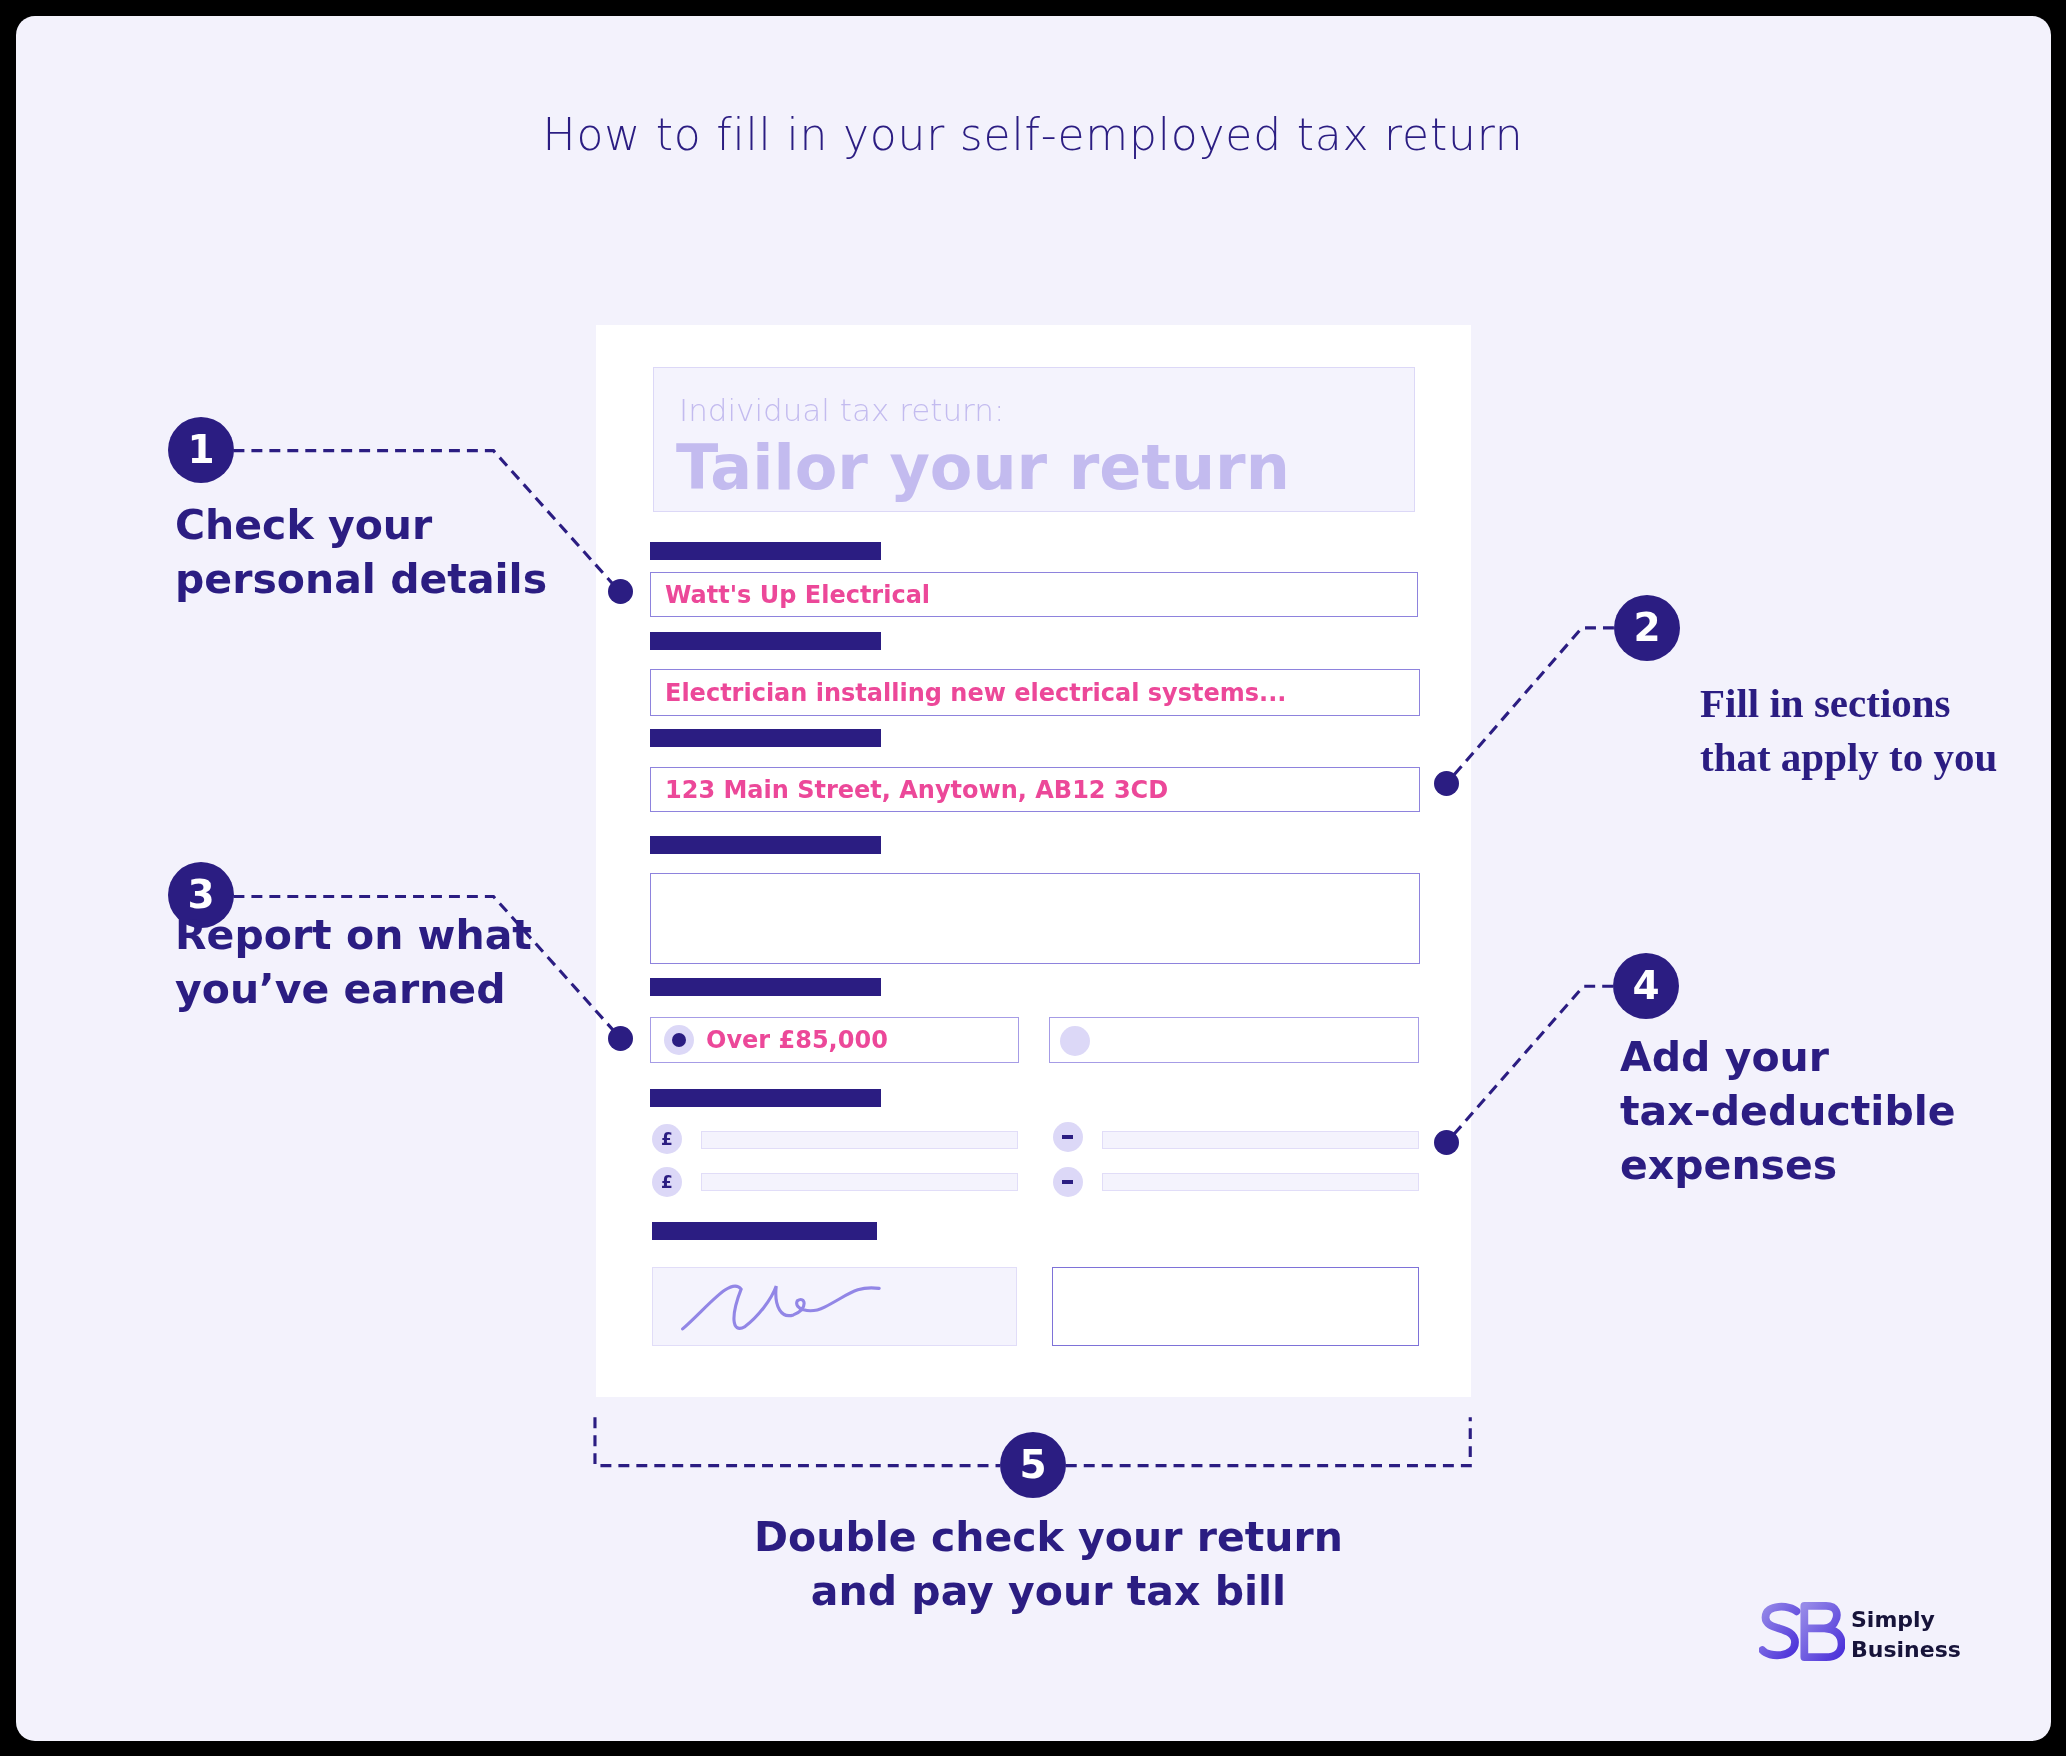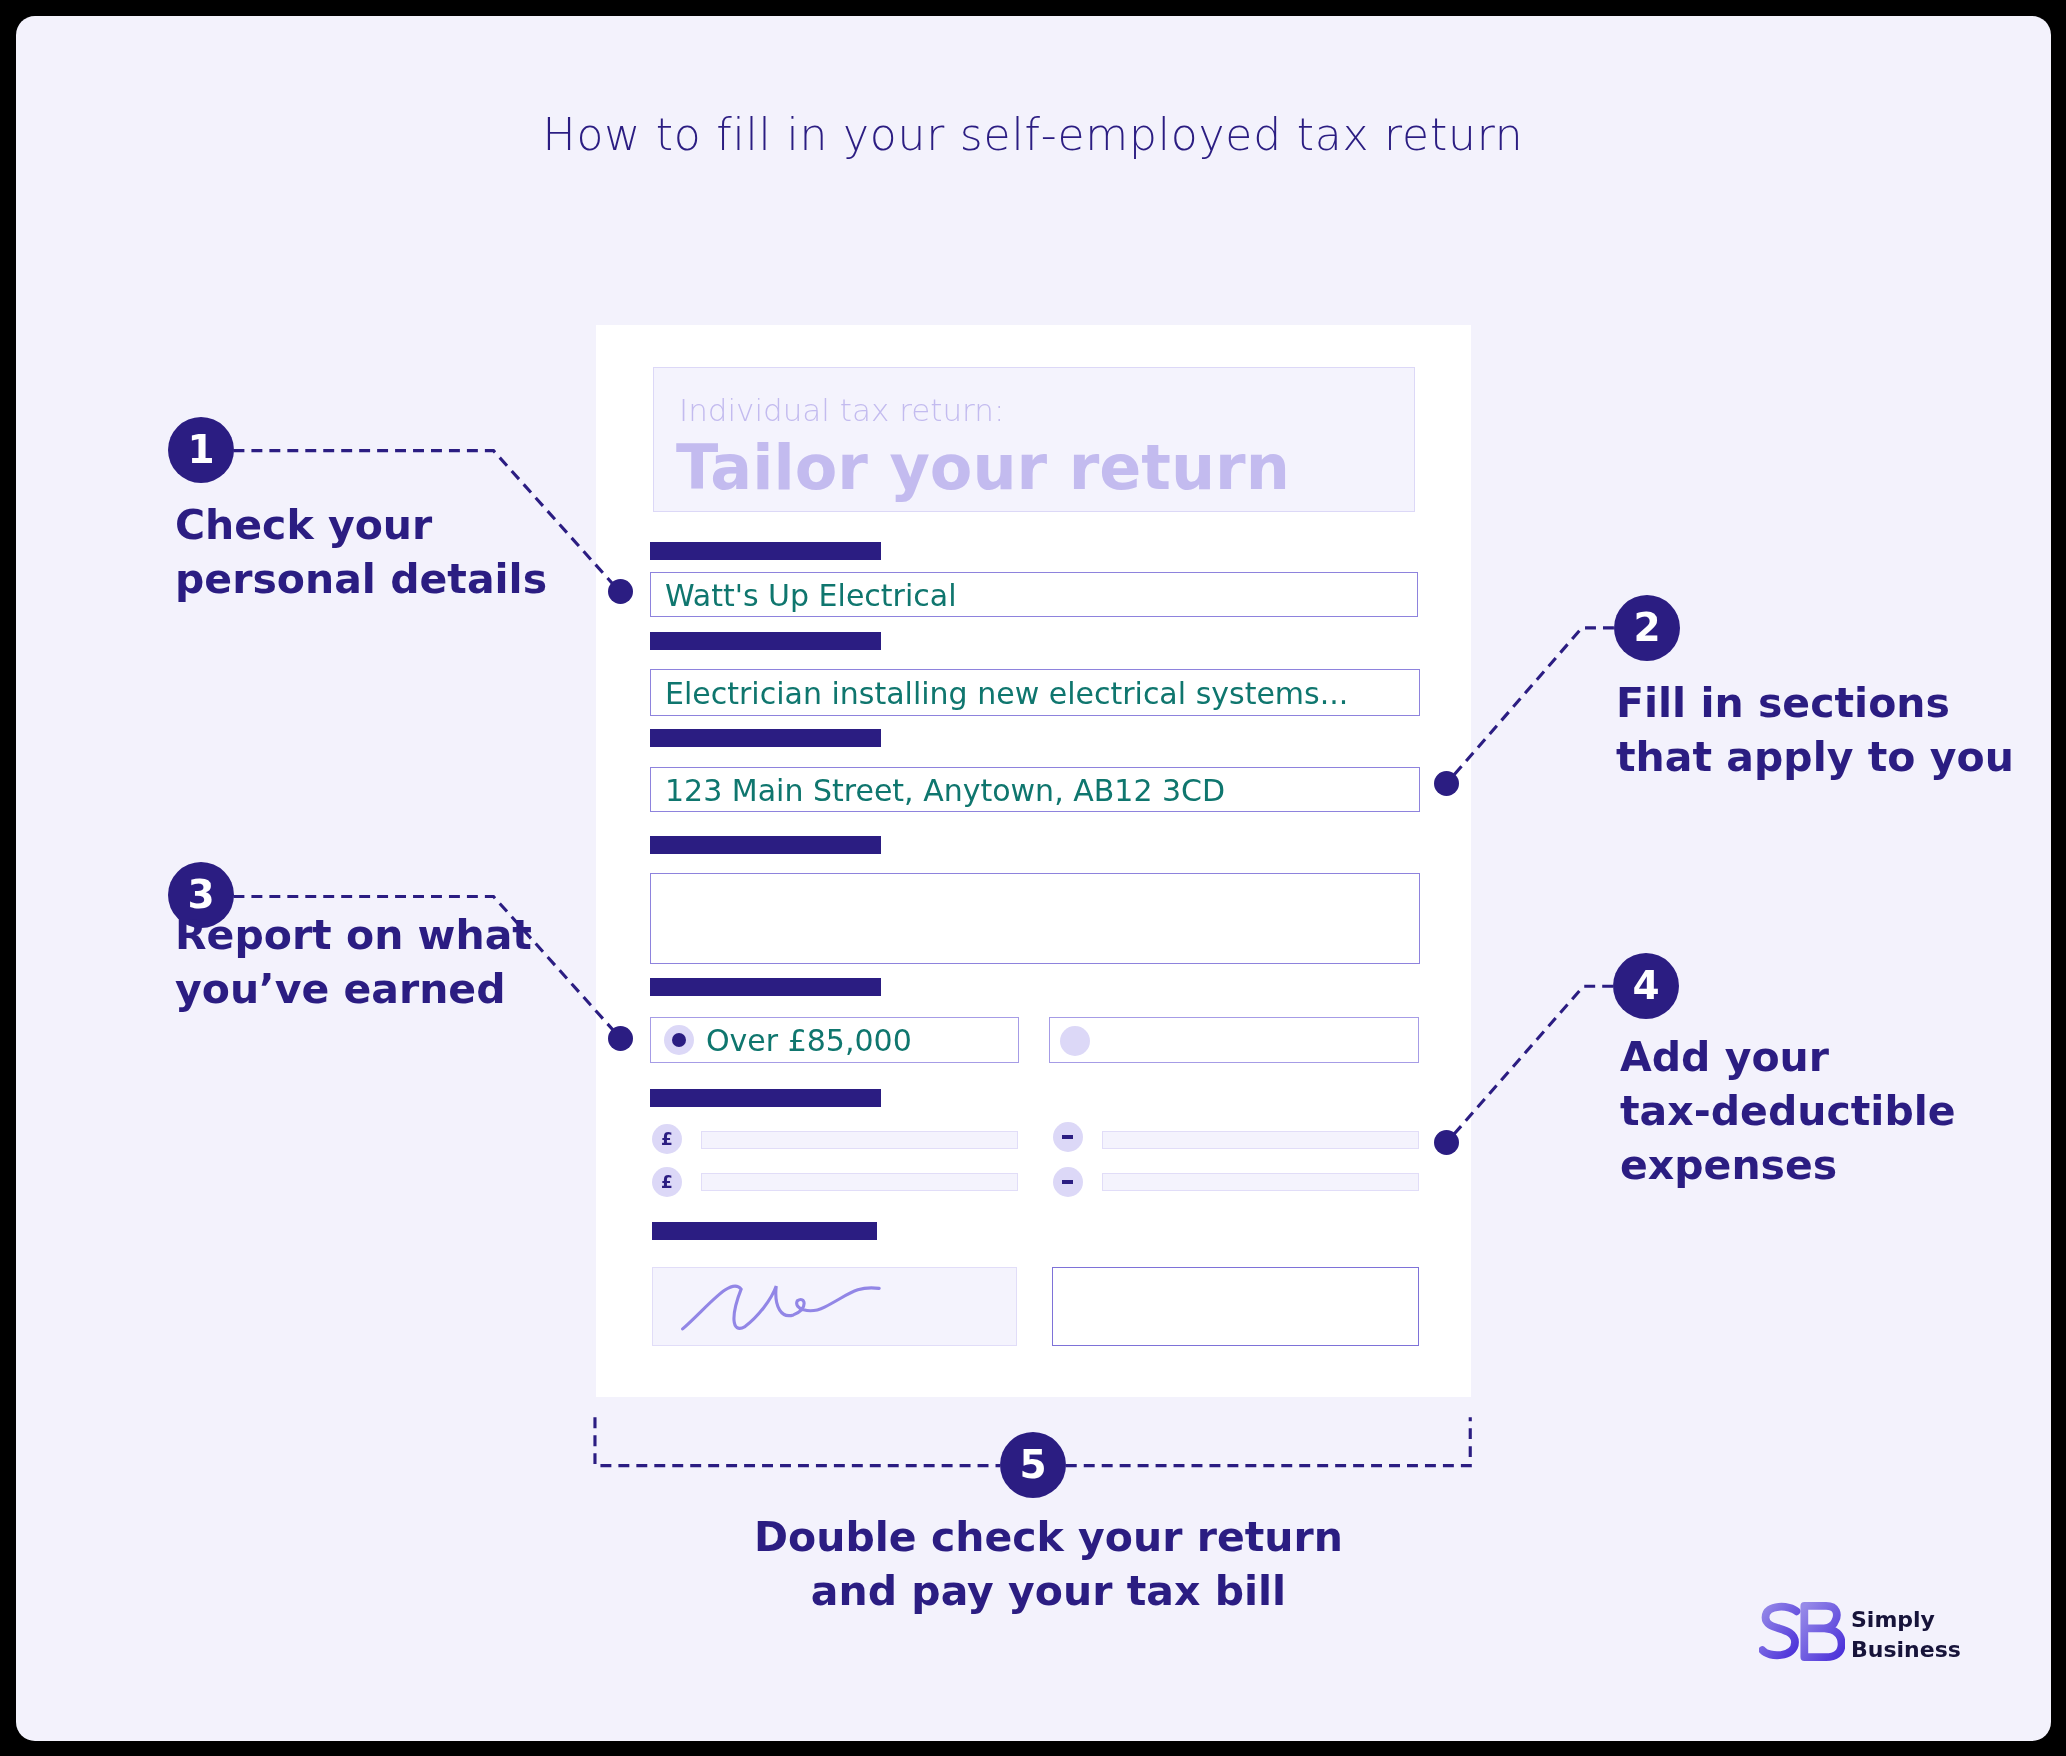--- a/index.html
+++ b/index.html
@@ -5,21 +5,21 @@
   html, body { margin:0; padding:0; }
   body { width:2066px; height:1757px; background:#000; position:relative; overflow:hidden; font-family:"Liberation Sans", "DejaVu Sans", sans-serif; }
   .card { position:absolute; left:15.6px; top:15.6px; width:2035px; height:1725px; background:#f3f2fc; border-radius:19px; }
   .title { position:absolute; left:0; width:2066px; top:109px; text-align:center; font-family:"DejaVu Sans", sans-serif; font-weight:200; font-size:44px; color:#2b1d82; letter-spacing:0.8px; white-space:nowrap; }
   .doc { position:absolute; left:596px; top:325px; width:875px; height:1072px; background:#ffffff; }
   .hdrbox { position:absolute; left:653px; top:367px; width:762px; height:145px; background:#f4f3fd; border:1.6px solid #dcd8f7; box-sizing:border-box; }
   .hdr-sub { position:absolute; left:679px; top:392px; font-family:"DejaVu Sans", sans-serif; font-weight:200; font-size:31px; color:#c3bbef; white-space:nowrap; }
   .hdr-main { position:absolute; left:676px; top:431px; font-family:"DejaVu Sans", sans-serif; font-weight:bold; font-size:62px; color:#c3bbef; white-space:nowrap; }
   .bar { position:absolute; height:18px; background:#2b1d82; }
   .field { position:absolute; background:#fff; border:1.6px solid #8e83dd; box-sizing:border-box; }
-  .field-text { position:absolute; left:14px; top:50%; transform:translateY(-50%); font-family:"DejaVu Sans", sans-serif; font-weight:400; font-size:30px; color:#0f766e; white-space:nowrap; }
+  .field-text { position:absolute; left:14px; top:50%; transform:translateY(-50%); font-family:"DejaVu Sans", sans-serif; font-weight:700; font-size:24px; color:#ec4899; white-space:nowrap; }
   .radio-outer { position:absolute; width:30px; height:30px; border-radius:50%; background:#dcd8f7; }
   .radio-inner { position:absolute; left:7.8px; top:7.8px; width:14px; height:14px; border-radius:50%; background:#2b1d82; }
   .icon-circ { position:absolute; width:30px; height:30px; border-radius:50%; background:#dcd8f7; color:#2b1d82; font-weight:bold; font-size:17px; text-align:center; line-height:30px; font-family:"DejaVu Sans", sans-serif; }
   .minus-glyph { position:absolute; left:9.4px; top:12.5px; width:11px; height:4.7px; background:#2b1d82; }
   .line-field { position:absolute; height:18px; background:#f4f3fd; border:1.6px solid #e1ddf8; box-sizing:border-box; }
   .sig-box { position:absolute; background:#f4f3fd; border:1.6px solid #e1ddf8; box-sizing:border-box; }
   .date-box { position:absolute; background:#fff; border:1.6px solid #7e72d8; box-sizing:border-box; }
   .step-circle { position:absolute; width:66px; height:66px; border-radius:50%; background:#2b1d82; color:#fff; font-family:"DejaVu Sans", sans-serif; font-weight:bold; font-size:39px; text-align:center; line-height:66px; }
   .step-label { position:absolute; font-family:"DejaVu Sans", sans-serif; font-weight:bold; font-size:41px; line-height:54px; color:#2b1d82; white-space:nowrap; }
   .dot { position:absolute; width:25px; height:25px; border-radius:50%; background:#2b1d82; }
@@ -111,21 +111,21 @@
 <div class="dot" style="left:608px; top:1026px;"></div>
 <div class="dot" style="left:1434px; top:1130px;"></div>
 
 <div class="step-circle" style="left:168px; top:417px;">1</div>
 <div class="step-label" style="left:175px; top:498px;">
   <div>Check your</div>
   <div>personal details</div>
 </div>
 
 <div class="step-circle" style="left:1614px; top:595px;">2</div>
-<div class="step-label" style="left:1616px; top:676px;">
+<div class="step-label" style="left:1700px; top:676px;font-family:Liberation Serif, serif;">
   <div>Fill in sections</div>
   <div>that apply to you</div>
 </div>
 
 <div class="step-circle" style="left:168px; top:862px;">3</div>
 <div class="step-label" style="left:175px; top:908px;">
   <div>Report on what</div>
   <div>you’ve earned</div>
 </div>
 

